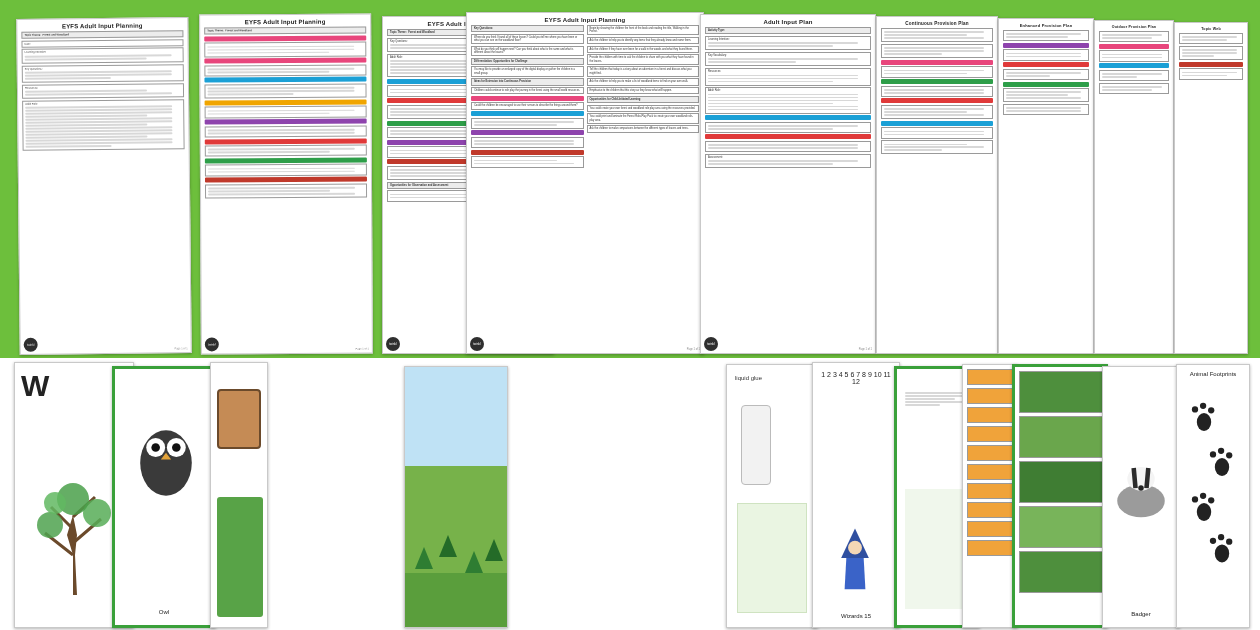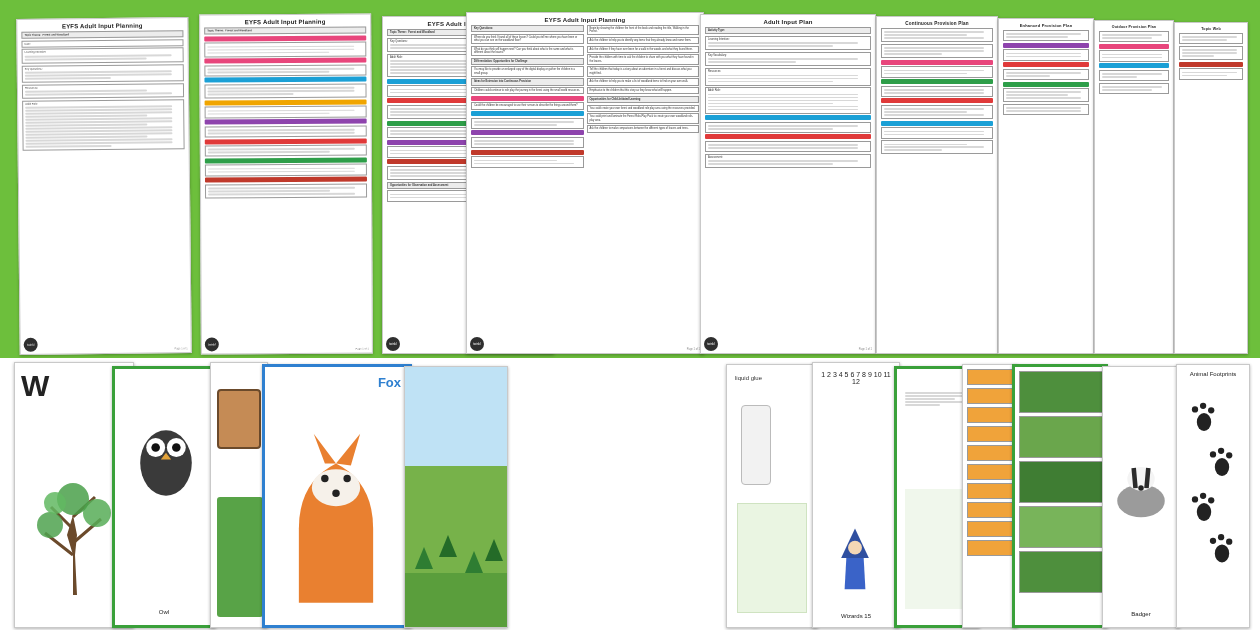--- a/index.html
+++ b/index.html
@@ -454,32 +454,20 @@
         <path d="M50 50 L44 58 L56 58 Z" fill="#e3a33a"></path>
       </svg>
       <div style="position:absolute;left:0;right:0;bottom:10px;" class="label-sm">Owl</div>
     </div>
 
     <div class="sheet" style="left:210px; top:4px; width:58px; height:266px;">
       <div style="position:absolute;left:6px;top:26px;width:44px;height:60px;border:2px solid #6b4a2b;border-radius:4px;background:#c58b55"></div>
       <div style="position:absolute;left:6px;bottom:10px;width:46px;height:120px;background:#58a347;border-radius:3px"></div>
     </div>
 
-    <div class="sheet" style="left:262px; top:6px; width:150px; height:264px; border:3px solid #2f80d0;">
-      <div style="position:absolute;right:8px;top:8px;font-size:13px;font-weight:bold;color:#2f80d0">Fox</div>
-      <svg viewBox="0 0 140 200" width="130" height="190" style="position:absolute;left:6px;top:48px">
-        <path d="M30 200 L30 120 Q30 70 70 50 Q110 70 110 120 L110 200 Z" fill="#e98030"></path>
-        <path d="M70 50 L46 18 L58 50 Z" fill="#e98030"></path>
-        <path d="M70 50 L96 18 L86 52 Z" fill="#e98030"></path>
-        <ellipse cx="70" cy="76" rx="26" ry="20" fill="#f6f1ea"></ellipse>
-        <circle cx="58" cy="66" r="4" fill="#222"></circle>
-          <circle cx="82" cy="66" r="4" fill="#222"></circle>
-        <circle cx="70" cy="82" r="4" fill="#222"></circle>
-      </svg>
-    </div>
 
     <div class="sheet" style="left:404px; top:8px; width:104px; height:262px;">
       <div style="position:absolute;inset:0;background:linear-gradient(#bfe2f5 0 38%, #77b24a 38% 100%)"></div>
       <div class="tree-tri" style="left:10px;bottom:58px"></div>
       <div class="tree-tri" style="left:34px;bottom:70px;border-bottom-color:#246b28"></div>
       <div class="tree-tri" style="left:60px;bottom:54px"></div>
       <div class="tree-tri" style="left:80px;bottom:66px;border-bottom-color:#246b28"></div>
       <div style="position:absolute;left:0;right:0;bottom:0;height:54px;background:#5a9e3c"></div>
     </div>
 

